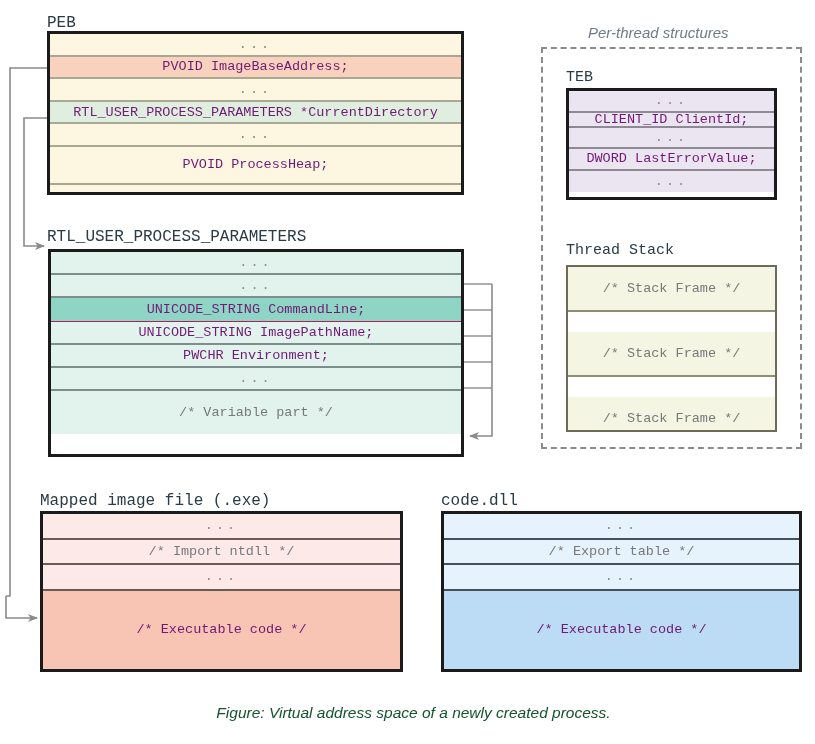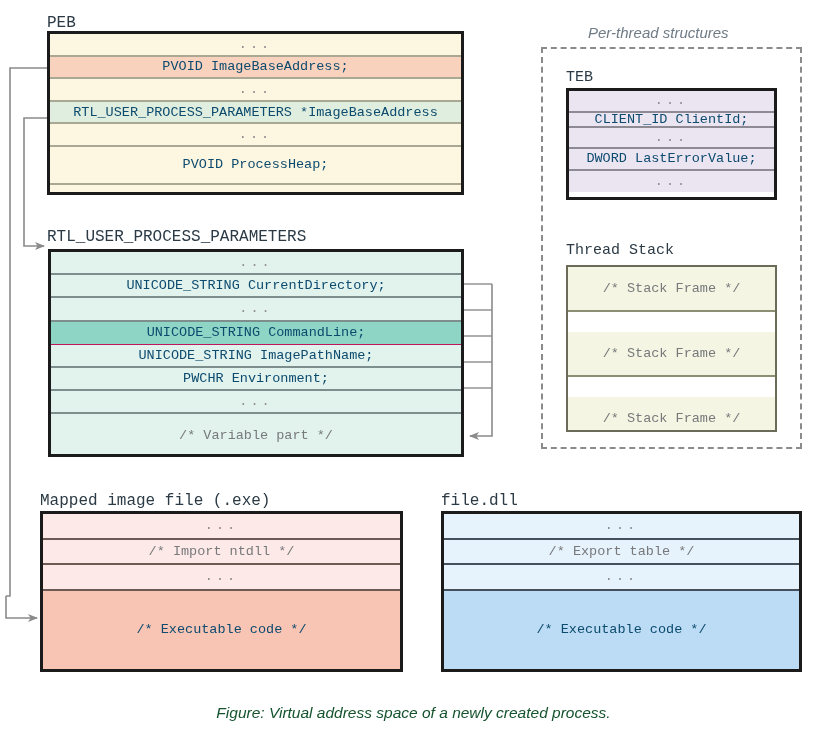--- a/index.html
+++ b/index.html
@@ -32,21 +32,21 @@
     overflow:hidden;
   }
   .struct.thin{border:2px solid #6b6b57;}
   .row{
     box-sizing:border-box;
     display:flex;
     align-items:center;
     justify-content:center;
     font-family:"Liberation Mono","DejaVu Sans Mono",monospace;
     font-size:13.5px;
-    color:#0c4a6e;
+    color:#701a75;
     white-space:nowrap;
     flex:0 0 auto;
   }
   .row.dots{color:#8d8d8d;letter-spacing:3px;}
   .row.comment{color:#77797b;}
 
   
   .peb .row{background:#fdf6e0;border-bottom:2px solid #a9a894;}
   .peb .row:last-child{border-bottom:none;}
   .peb .row.hl-img{background:#f9d2be;border-bottom:2px solid #a9a894;}
@@ -108,30 +108,29 @@
 </head>
 <body>
 
 <div id="stage">
 
   <div class="title" style="left:47px;top:14px;">PEB</div>
   <div class="struct peb" id="peb-box" style="left:47px;top:31px;width:417px;height:164px;">
       <div class="row dots" style="height: 22.6px;">...</div>
       <div class="row hl-img" style="height: 22.6px;">PVOID ImageBaseAddress;</div>
       <div class="row dots" style="height: 22.6px;">...</div>
-      <div class="row hl-pp" style="height: 22.6px;">RTL_USER_PROCESS_PARAMETERS *ImageBaseAddress</div>
+      <div class="row hl-pp" style="height: 22.6px;">RTL_USER_PROCESS_PARAMETERS *CurrentDirectory</div>
       <div class="row dots" style="height: 22.6px;">...</div>
       <div class="row " style="height: 38px;">PVOID ProcessHeap;</div>
       <div class="row dots" style="height: 22.6px;">...</div>
     </div>
 
   <div class="title" style="left:47px;top:228px;">RTL_USER_PROCESS_PARAMETERS</div>
   <div class="struct rtl" id="rtl-box" style="left:48px;top:249px;width:416px;height:208px;">
       <div class="row dots" style="height: 23.2px;">...</div>
-      <div class="row " style="height: 23.2px;">UNICODE_STRING CurrentDirectory;</div>
       <div class="row dots" style="height: 23.2px;">...</div>
       <div class="row hl-cmd" style="height: 23.2px;">UNICODE_STRING CommandLine;</div>
       <div class="row " style="height: 23.2px;">UNICODE_STRING ImagePathName;</div>
       <div class="row " style="height: 23px;">PWCHR Environment;</div>
       <div class="row dots" style="height: 23.2px;">...</div>
       <div class="row comment" style="height: 43px;">/* Variable part */</div>
     </div>
 
   <div class="group-label" style="left:588px;top:24px;">Per-thread structures</div>
   <div class="group" style="left:541px;top:47px;width:261px;height:402px;"></div>
@@ -154,21 +153,21 @@
     </div>
 
   <div class="title" style="left:40px;top:492px;">Mapped image file (.exe)</div>
   <div class="struct exe" id="exe-box" style="left:40px;top:511px;width:363px;height:161px;">
       <div class="row dots" style="height: 25.5px;">...</div>
       <div class="row comment" style="height: 25.5px;">/* Import ntdll */</div>
       <div class="row dots" style="height: 25.5px;">...</div>
       <div class="row code" style="height: 78px;">/* Executable code */</div>
     </div>
 
-  <div class="title" style="left:441px;top:492px;">file.dll</div>
+  <div class="title" style="left:441px;top:492px;">code.dll</div>
   <div class="struct dll" id="dll-box" style="left:441px;top:511px;width:361px;height:161px;">
       <div class="row dots" style="height: 25.5px;">...</div>
       <div class="row comment" style="height: 25.5px;">/* Export table */</div>
       <div class="row dots" style="height: 25.5px;">...</div>
       <div class="row code" style="height: 78px;">/* Executable code */</div>
     </div>
 
   <svg class="conn" style="left:0;top:0;width:815px;height:744px;" viewBox="0 0 815 744">
     <defs>
       <marker id="ah" markerWidth="10" markerHeight="8" refX="9" refY="4" orient="auto" markerUnits="userSpaceOnUse">

